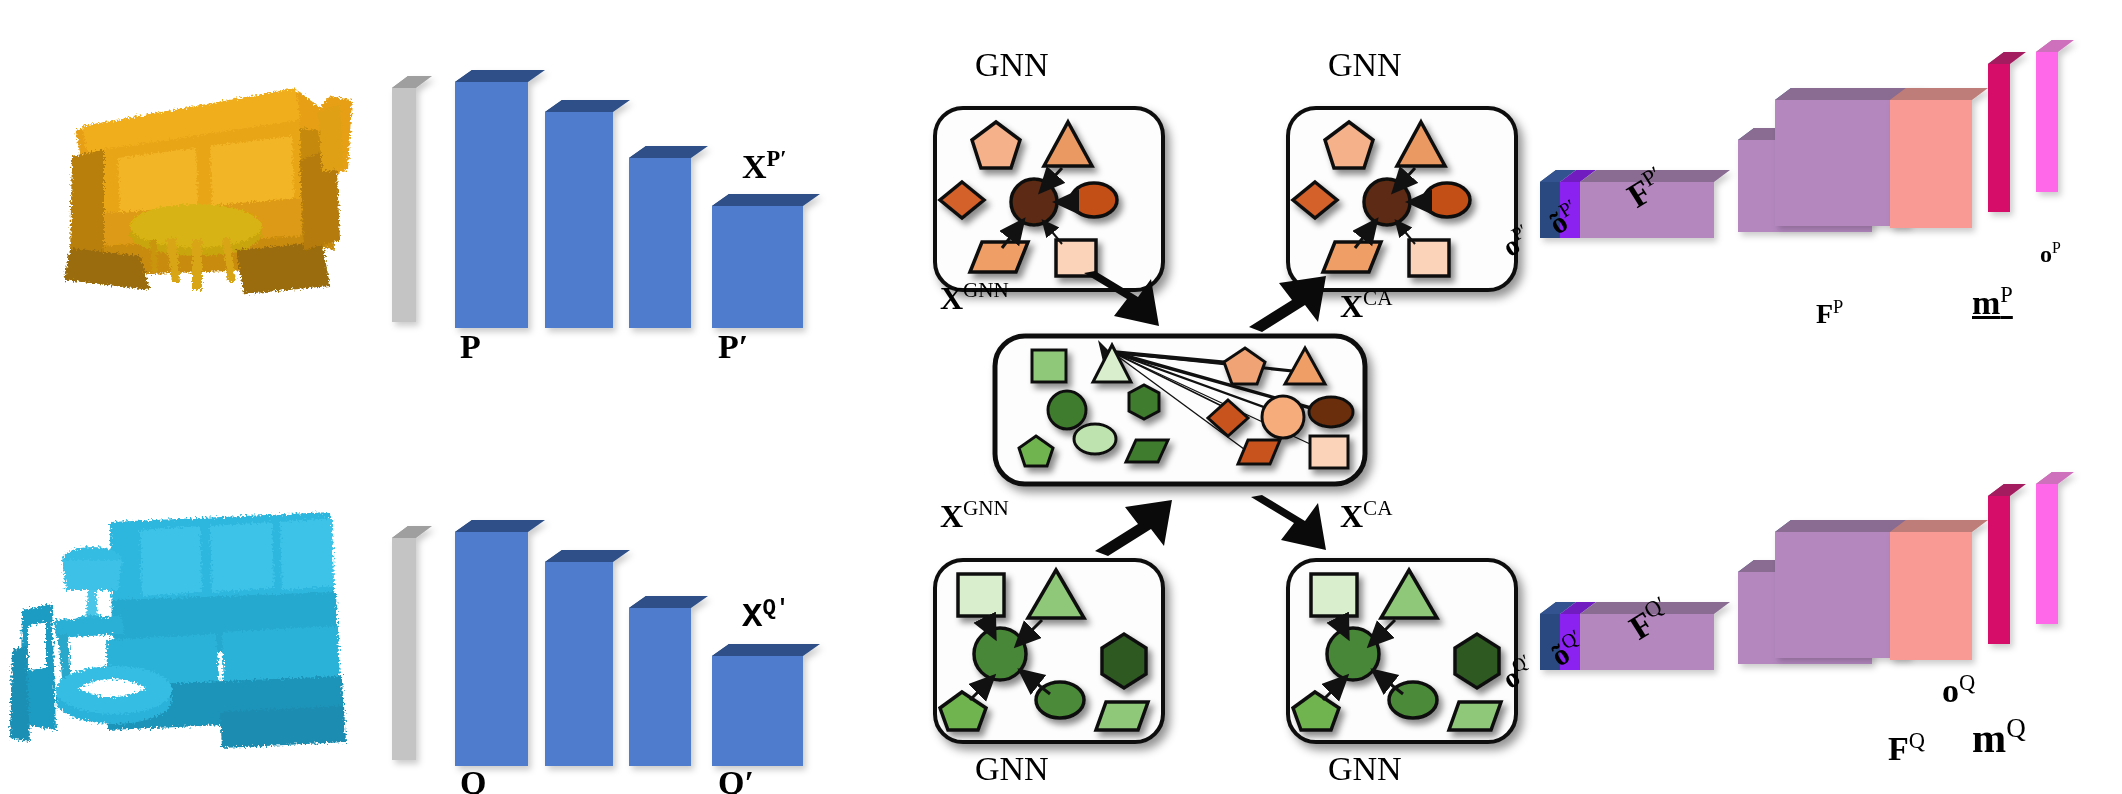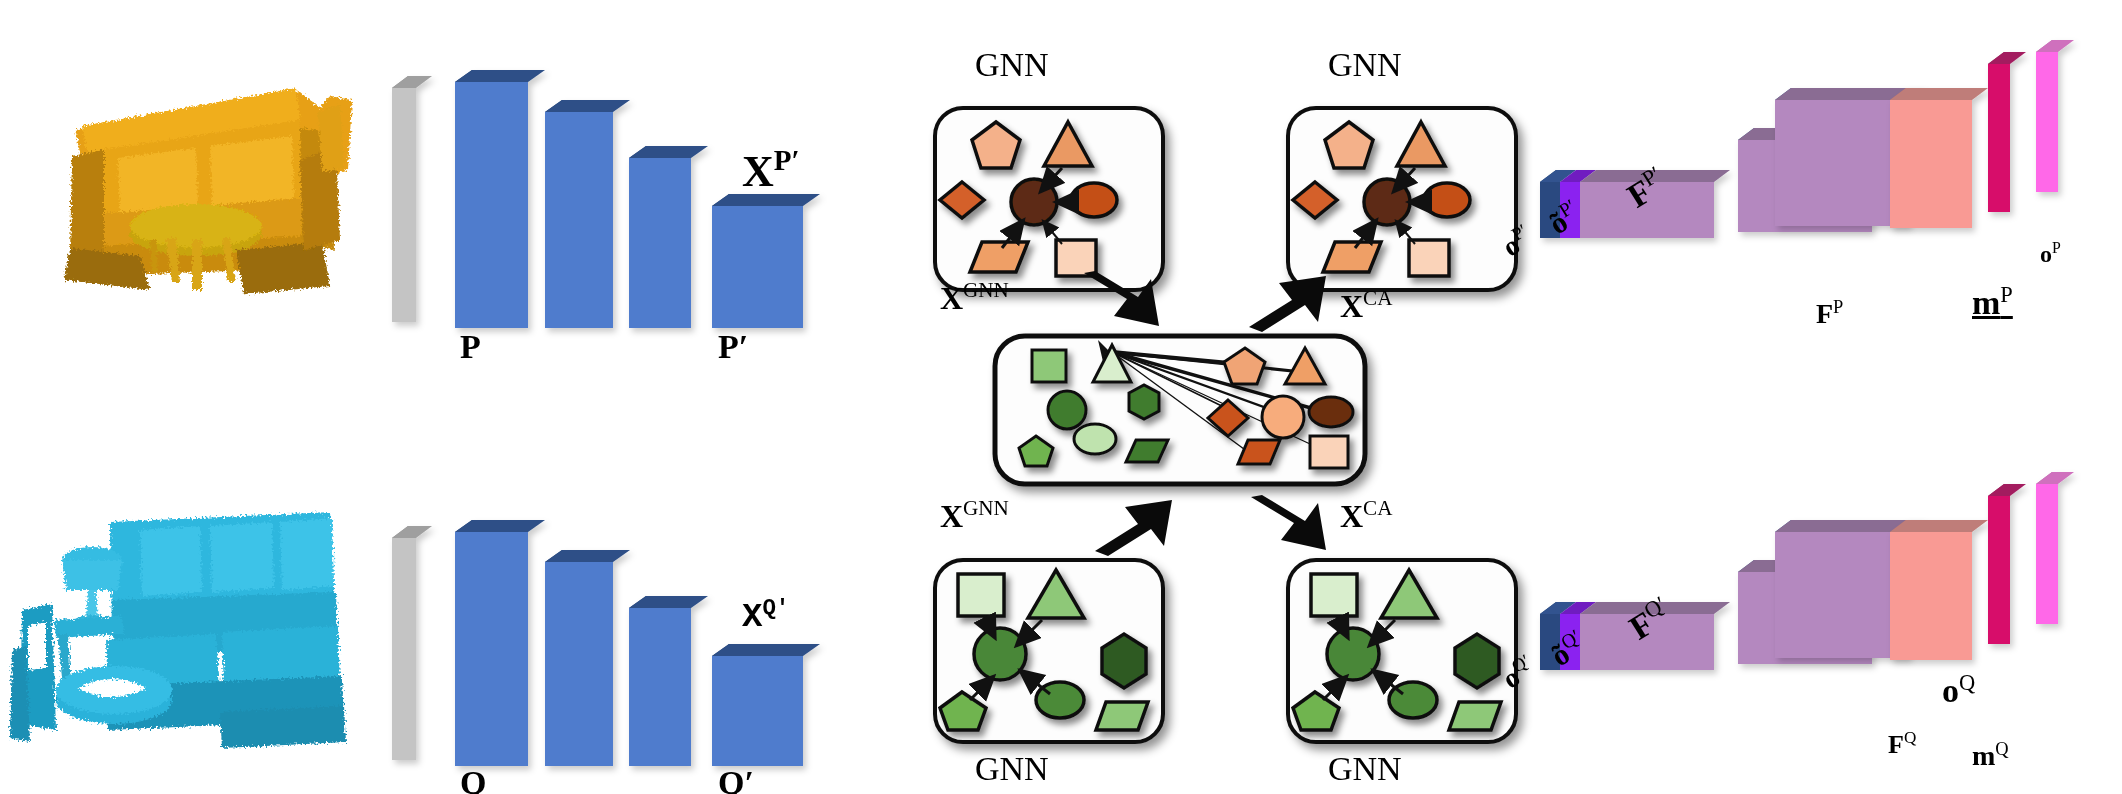--- a/index.html
+++ b/index.html
@@ -362,21 +362,21 @@
   </g>
 </svg>
 </div>
 
 <div class="lbl math" style="left:460px;top:330px;font-size:34px;">
   <b>P</b>
 </div>
 <div class="lbl math" style="left:718px;top:330px;font-size:34px;">
   <b>P′</b>
 </div>
-<div class="lbl math" style="left:742px;top:150px;font-size:44px;">
+<div class="lbl math" style="left:742px;top:150px;font-size:34px;">
   <b>X</b><sup><b>P′</b></sup>
 </div>
 
 <div class="lbl math" style="left:460px;top:766px;font-size:34px;">
   <b>Q</b>
 </div>
 <div class="lbl math" style="left:718px;top:766px;font-size:34px;">
   <b>Q′</b>
 </div>
 <div class="lbl math" style="left:742px;top:600px;font-size:34px;font-family:Liberation Mono, monospace;">
@@ -422,21 +422,21 @@
 
 <div class="lbl math" style="left:1498px;top:670px;font-size:28px;transform:rotate(-32deg);transform-origin:left top;">
   <b>o</b><sup>Q′</sup>
 </div>
 <div class="lbl math" style="left:1546px;top:646px;font-size:30px;transform:rotate(-32deg);transform-origin:left top;">
   <b>õ</b><sup>Q′</sup>
 </div>
 <div class="lbl math" style="left:1624px;top:617px;font-size:34px;transform:rotate(-32deg);transform-origin:left top;">
   <b>F</b><sup>Q′</sup>
 </div>
-<div class="lbl math" style="left:1888px;top:732px;font-size:26px;text-align:right;">
+<div class="lbl math" style="left:1888px;top:732px;font-size:34px;text-align:right;">
   <b>F</b><sup>Q</sup>
 </div>
-<div class="lbl math" style="left:1972px;top:718px;font-size:28px;margin-top:24px;">
+<div class="lbl math" style="left:1972px;top:718px;font-size:41px;">
   <b>m</b><sup>Q</sup>
 </div>
 <div class="lbl math" style="left:1942px;top:674px;font-size:34px;">
   <b>o</b><sup>Q</sup>
 </div>
 
 </body></html>

